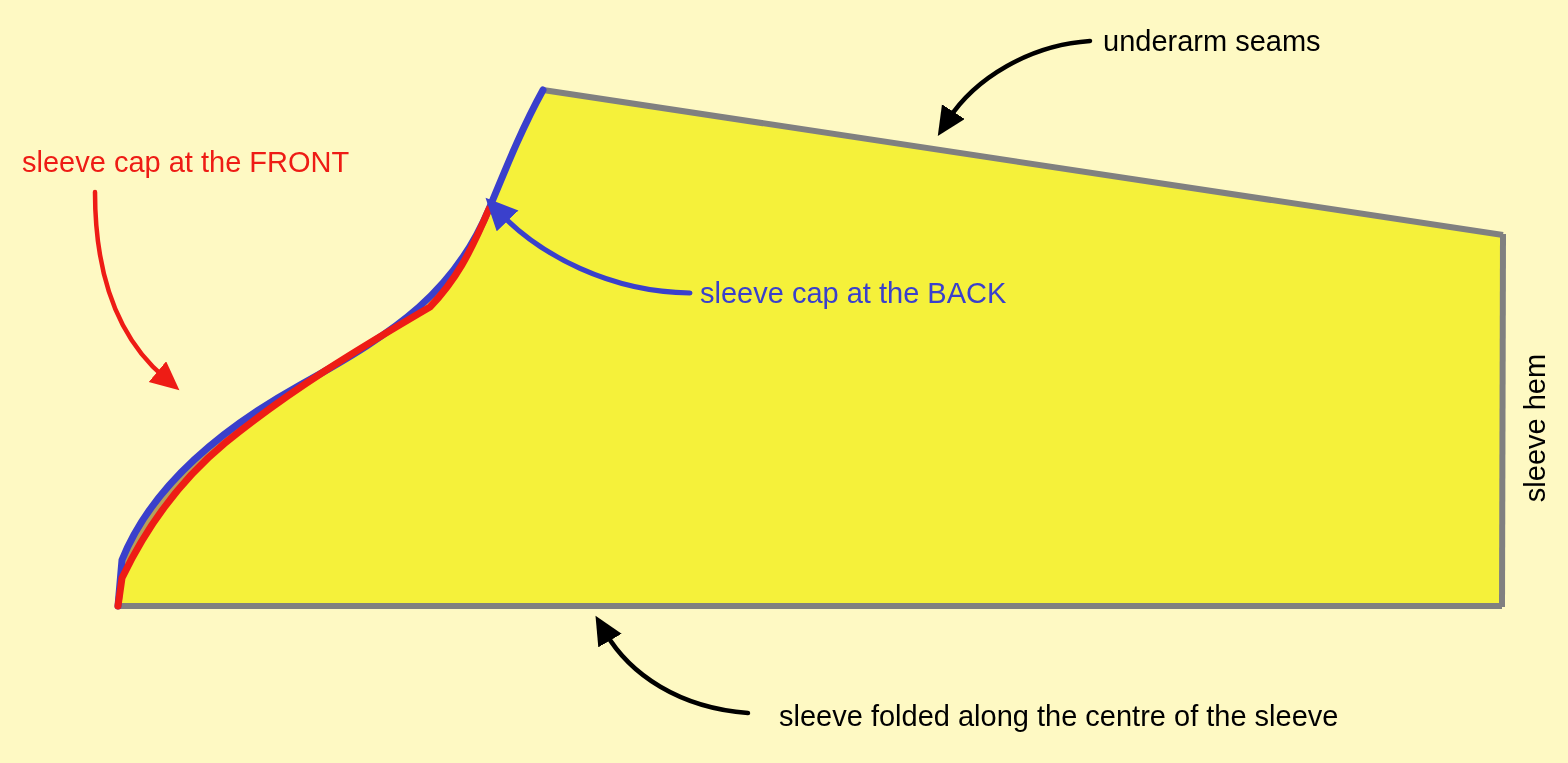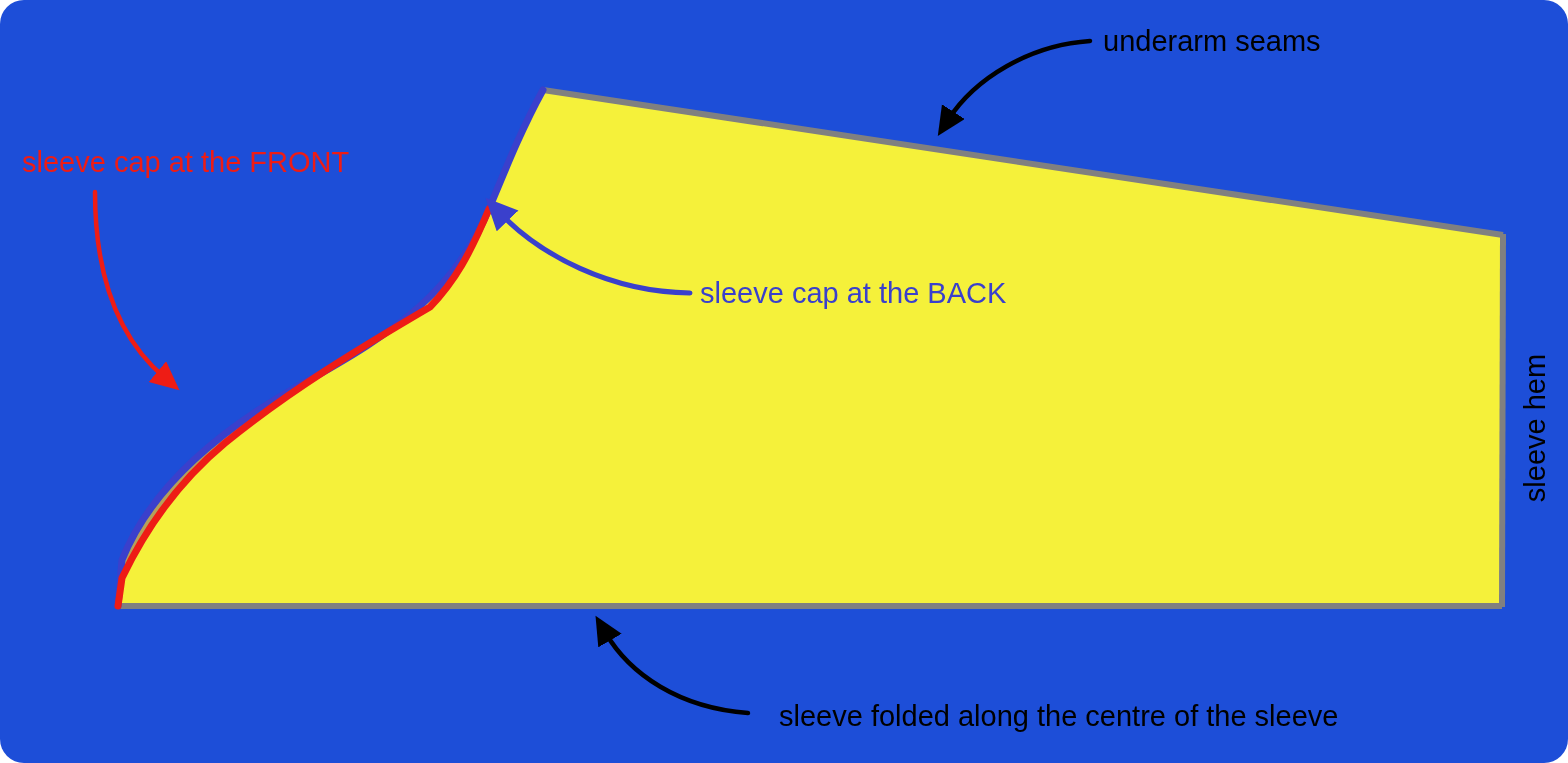--- a/index.html
+++ b/index.html
@@ -8,23 +8,22 @@
     padding: 0;
     background: #ffffff;
   }
   body {
     font-family: "Liberation Sans", sans-serif;
   }
   #diagram-root {
     position: relative;
     width: 1568px;
     height: 763px;
-    background: #1d4ed8;
+    background: #fef9c3;
     overflow: hidden;
-    border-radius: 24px;
   }
   #diagram-svg {
     position: absolute;
     top: 0;
     left: 0;
     width: 1568px;
     height: 763px;
     display: block;
   }
   .dg-label {

